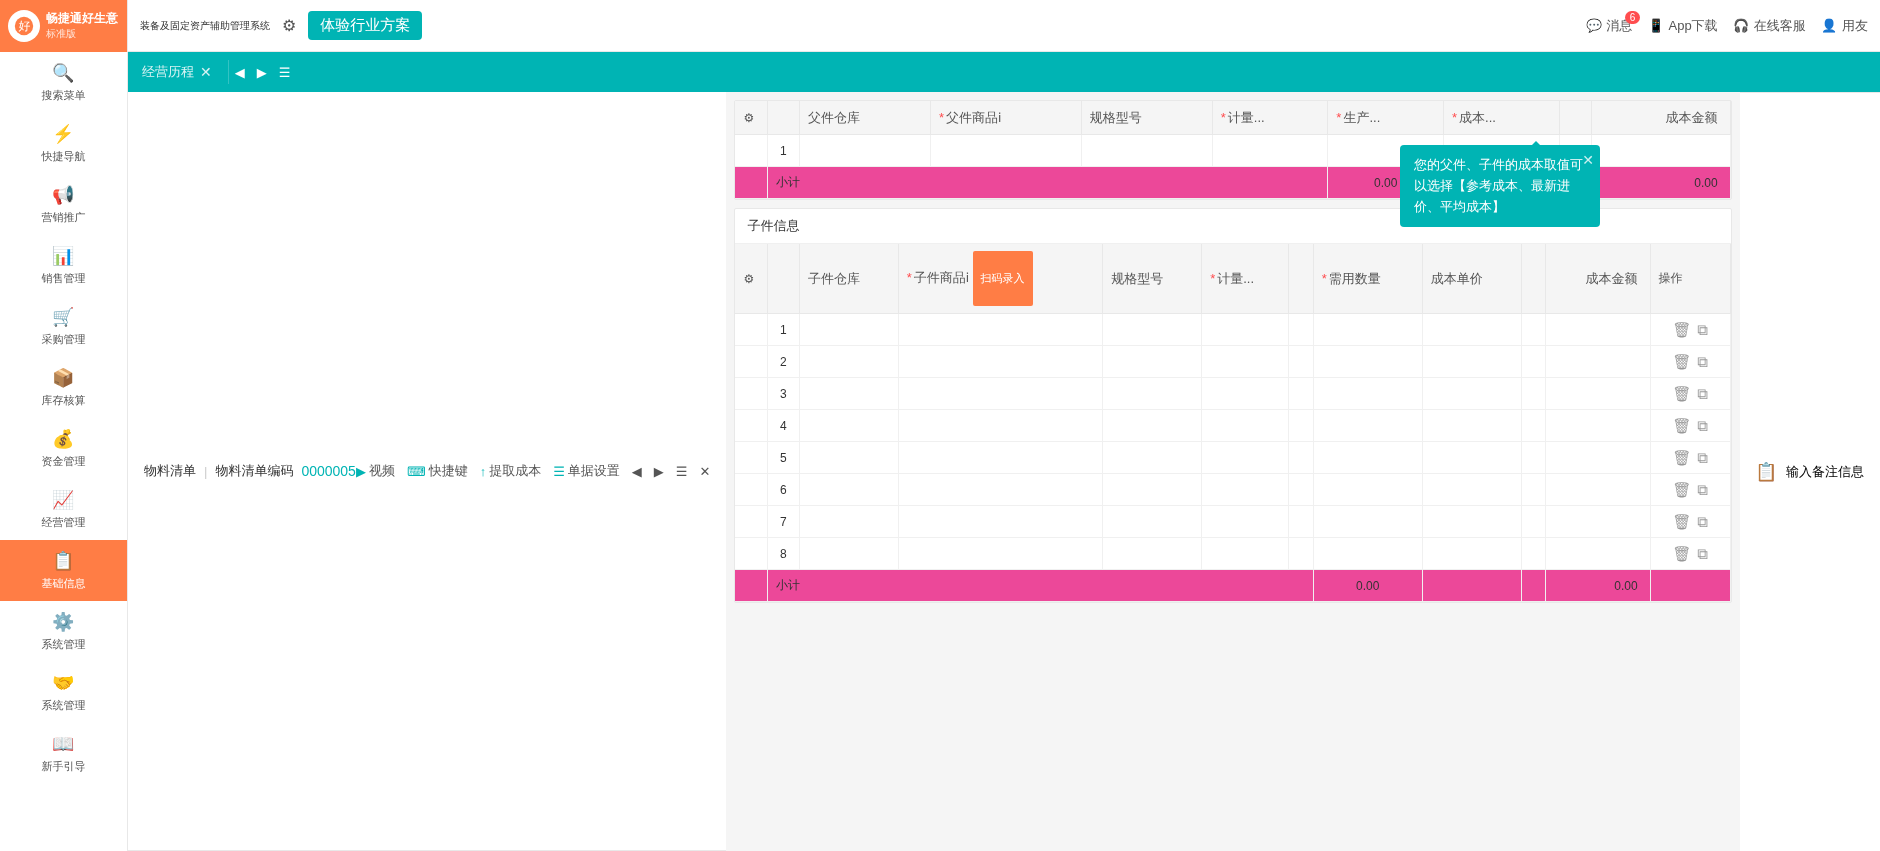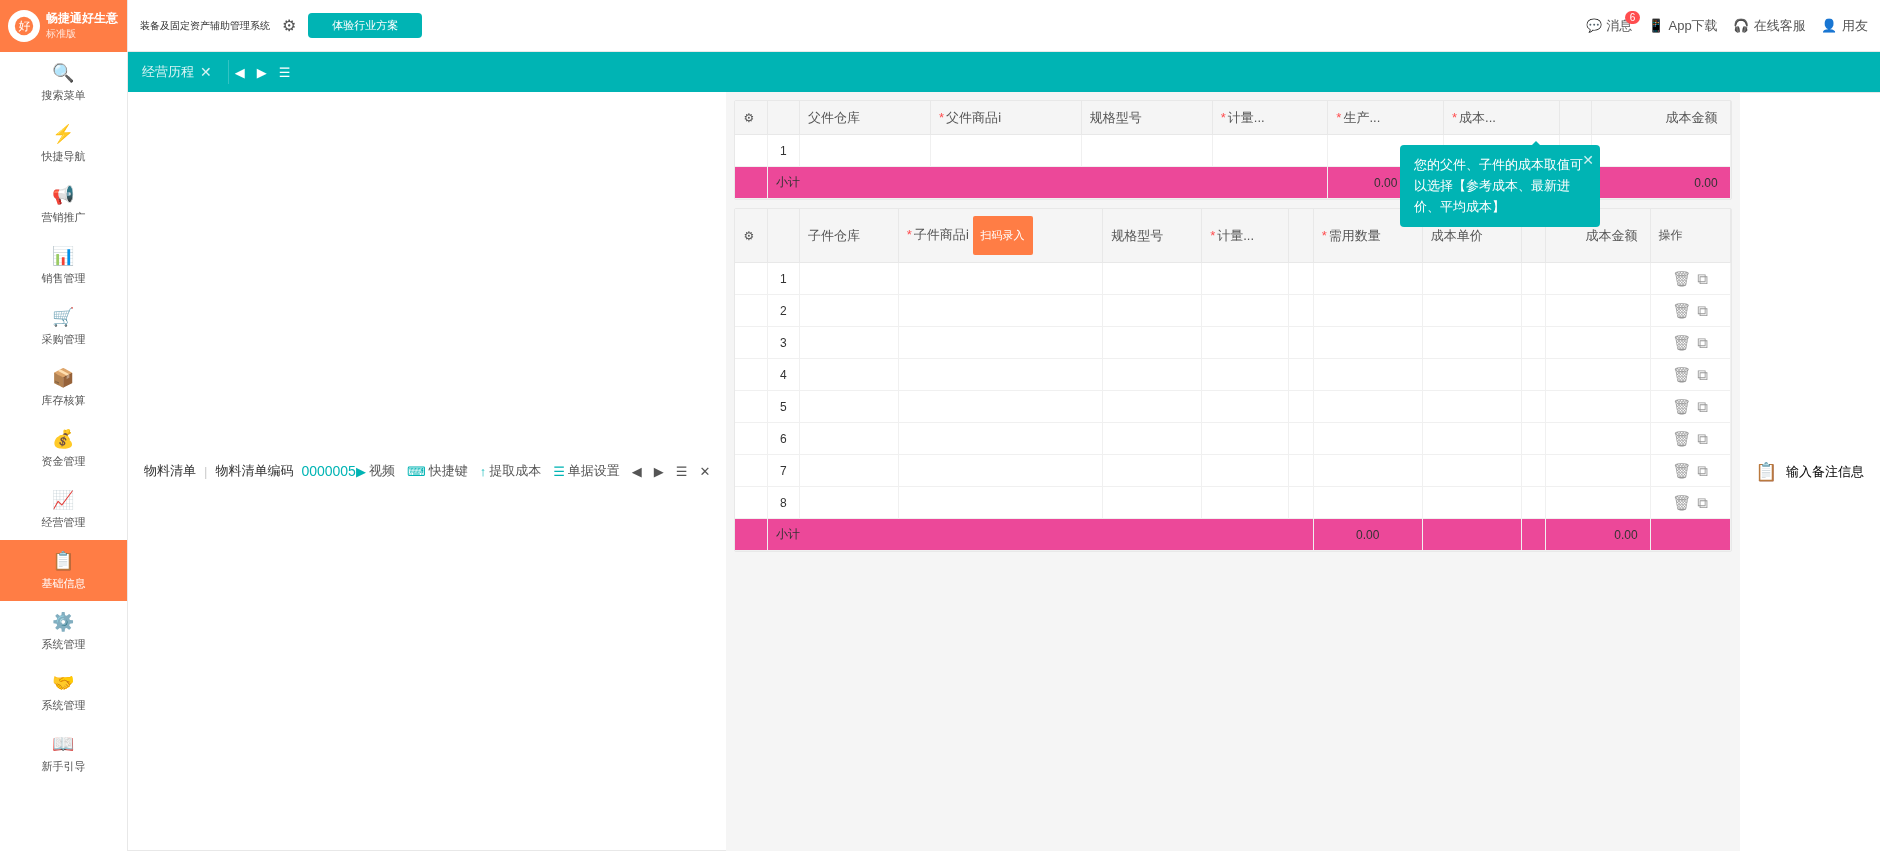--- a/index.html
+++ b/index.html
@@ -17,21 +17,21 @@
     .sidebar-item-icon { font-size: 18px; }
     .sidebar-item-label { font-size: 11px; text-align: right; }
 
     
     .main { flex: 1; display: flex; flex-direction: column; overflow: hidden; }
 
     
     .topbar { background: #fff; height: 52px; display: flex; align-items: center; justify-content: space-between; padding: 0 12px; border-bottom: 1px solid #e8e8e8; }
     .topbar-left { display: flex; align-items: center; gap: 8px; }
     .system-name { font-size: 10px; color: #333; font-weight: 500; }
-    .topbar-btn { background: #00b4b4; color: #fff; border: none; border-radius: 4px; padding: 5px 24px; cursor: pointer; font-size: 11px; }
+    .topbar-btn { background: #00b4b4; color: #fff; border: none; border-radius: 4px; padding: 5px 12px; cursor: pointer; font-size: 15px; }
     .topbar-right { display: flex; align-items: center; gap: 16px; color: #555; font-size: 13px; }
     .topbar-right-item { display: flex; align-items: center; gap: 4px; cursor: pointer; position: relative; }
     .badge { background: #ff4d4f; color: #fff; border-radius: 10px; font-size: 10px; padding: 1px 5px; position: absolute; top: -6px; right: -8px; }
 
     
     .tabs { background: #00b4b4; display: flex; align-items: center; height: 40px; overflow: hidden; }
     .tab { display: flex; align-items: center; padding: 0 14px; height: 24px; color: rgba(255,255,255,0.85); cursor: pointer; font-size: 13px; white-space: nowrap; gap: 4px; border-right: 1px solid rgba(255,255,255,0.2); }
     .tab-close-btn { background: none; border: none; cursor: pointer; color: inherit; font-size: 14px; padding: 0 2px; line-height: 1; }
     .tab-arrow { display: flex; align-items: center; color: #fff; padding: 0 6px; cursor: pointer; }
 
@@ -51,21 +51,21 @@
     .section { background: #fff; margin: 8px 8px 0 8px; border: 1px solid #e8e8e8; border-radius: 2px; }
     .section-title { padding: 8px 12px; font-size: 13px; font-weight: 500; color: #333; border-bottom: 1px solid #f0f0f0; }
 
     
     .data-table { width: 100%; border-collapse: collapse; }
     .data-table th { background: #f5f5f5; padding: 7px 8px; text-align: left; font-weight: 500; color: #555; border-bottom: 1px solid #e8e8e8; border-right: 1px solid #e8e8e8; font-size: 12px; white-space: nowrap; }
     .data-table td { padding: 6px 8px; border-bottom: 1px solid #f0f0f0; border-right: 1px solid #f0f0f0; color: #333; font-size: 12px; height: 32px; }
     .subtotal-row td { background: #ec4899; font-weight: 500; }
     .row-num { color: #999; text-align: center; width: 32px; }
     .required { color: #ff4d4f; margin-right: 2px; }
-    .scan-btn { background: #ff7d45; color: #fff; border: none; border-radius: 2px; padding: 12px 8px; font-size: 11px; cursor: pointer; }
+    .scan-btn { background: #ff7d45; color: #fff; border: none; border-radius: 2px; padding: 20px 8px; font-size: 11px; cursor: pointer; }
     .th-gear { width: 32px; text-align: center; }
     .th-ops { width: 80px; text-align: center; }
 
     
     .tooltip-box { position: absolute; right: 280px; top: 145px; background: #00b4b4; color: #fff; padding: 10px 14px; border-radius: 4px; font-size: 12px; line-height: 1.6; width: 200px; z-index: 100; }
     .tooltip-box::before { content: ''; position: absolute; top: -8px; right: 60px; border: 4px solid transparent; border-bottom-color: #00b4b4; }
     .tooltip-close { position: absolute; top: 4px; right: 6px; cursor: pointer; font-size: 14px; opacity: 0.8; }
 
     .ops-icons { display: flex; gap: 6px; justify-content: center; }
     .op-icon { cursor: pointer; color: #999; font-size: 15px; }
@@ -274,20 +274,21 @@
                 <td class="subtotal-val">0.00</td>
                 <td></td>
                 <td></td>
                 <td style="text-align:right;padding-right:12px;">0.00</td>
               </tr>
             </tfoot>
           </table>
         </div>
 
         <div class="section" style="margin-top:8px;">
+          <div class="section-title">子件信息</div>
           <table class="data-table">
             <thead>
               <tr>
                 <th class="th-gear">⚙</th>
                 <th></th>
                 <th><span>子件仓库</span></th>
                 <th>
                   <span class="required">*</span><span>子件商品</span><span>ℹ</span>
                   <button class="scan-btn">扫码录入</button>
                 </th>

